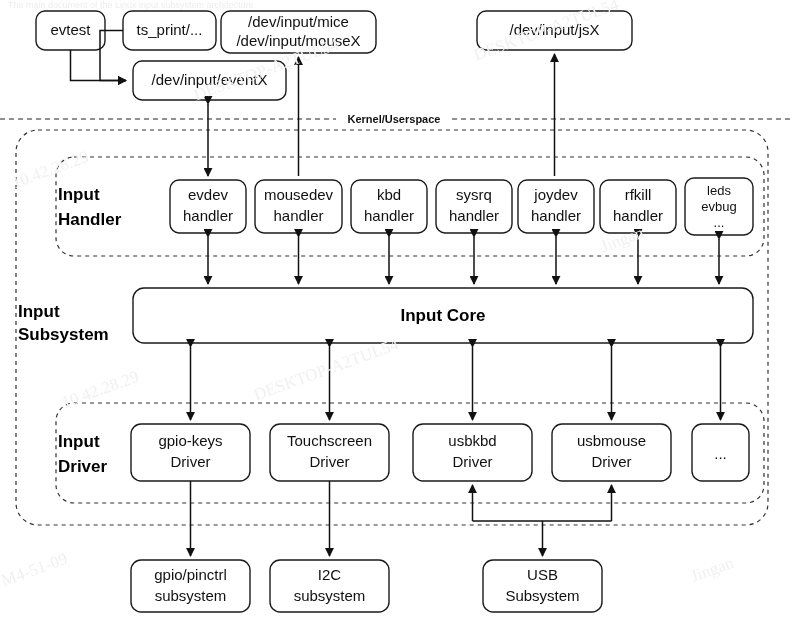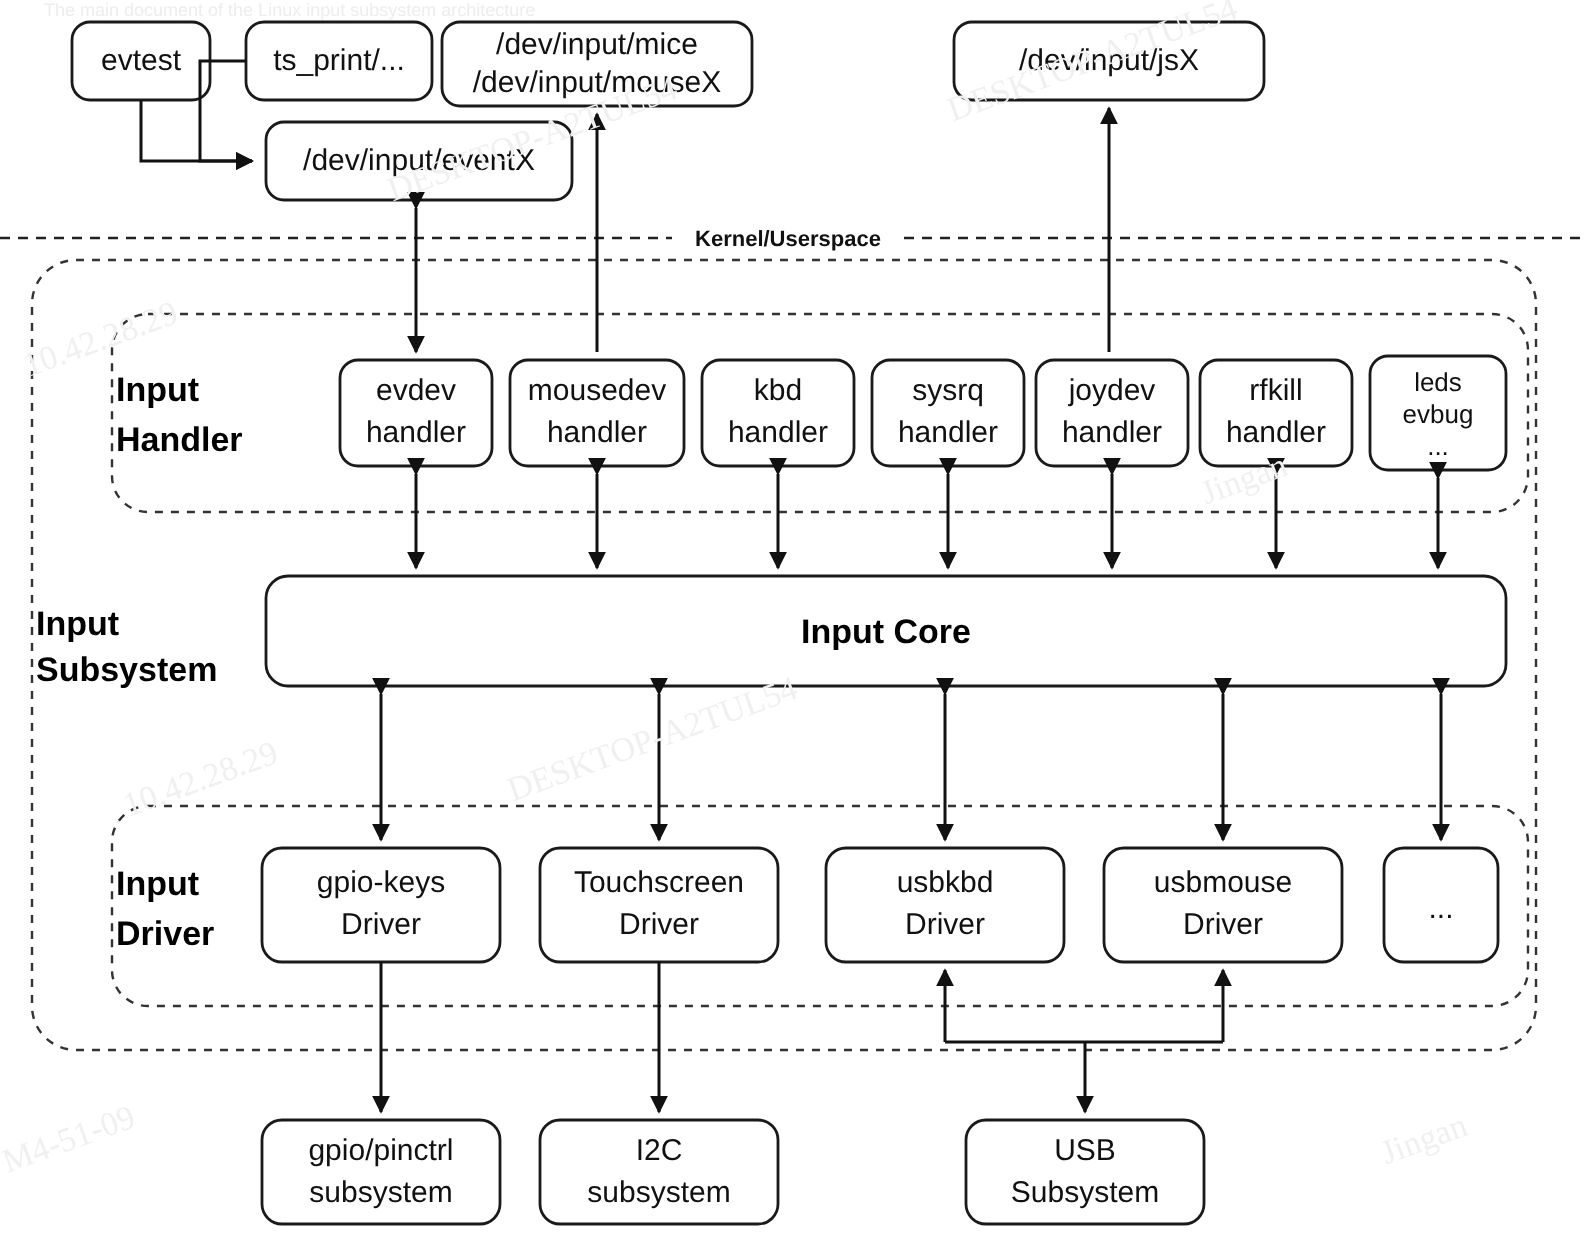--- a/index.html
+++ b/index.html
@@ -102,21 +102,20 @@
   }
   .wm-top {
     position: absolute;
     left: 8px;
     top: 0px;
     font-family: "Liberation Sans", sans-serif;
     font-size: 9px;
     color: #ededed;
     white-space: nowrap;
     pointer-events: none;
-    margin-left: 14px;
   }
 </style>
 </head>
 <body>
 
 <div id="stage">
 
   <div class="wm-top">The main document of the Linux input subsystem architecture</div>
 
   <svg id="diagram" viewBox="0 0 792 620">

